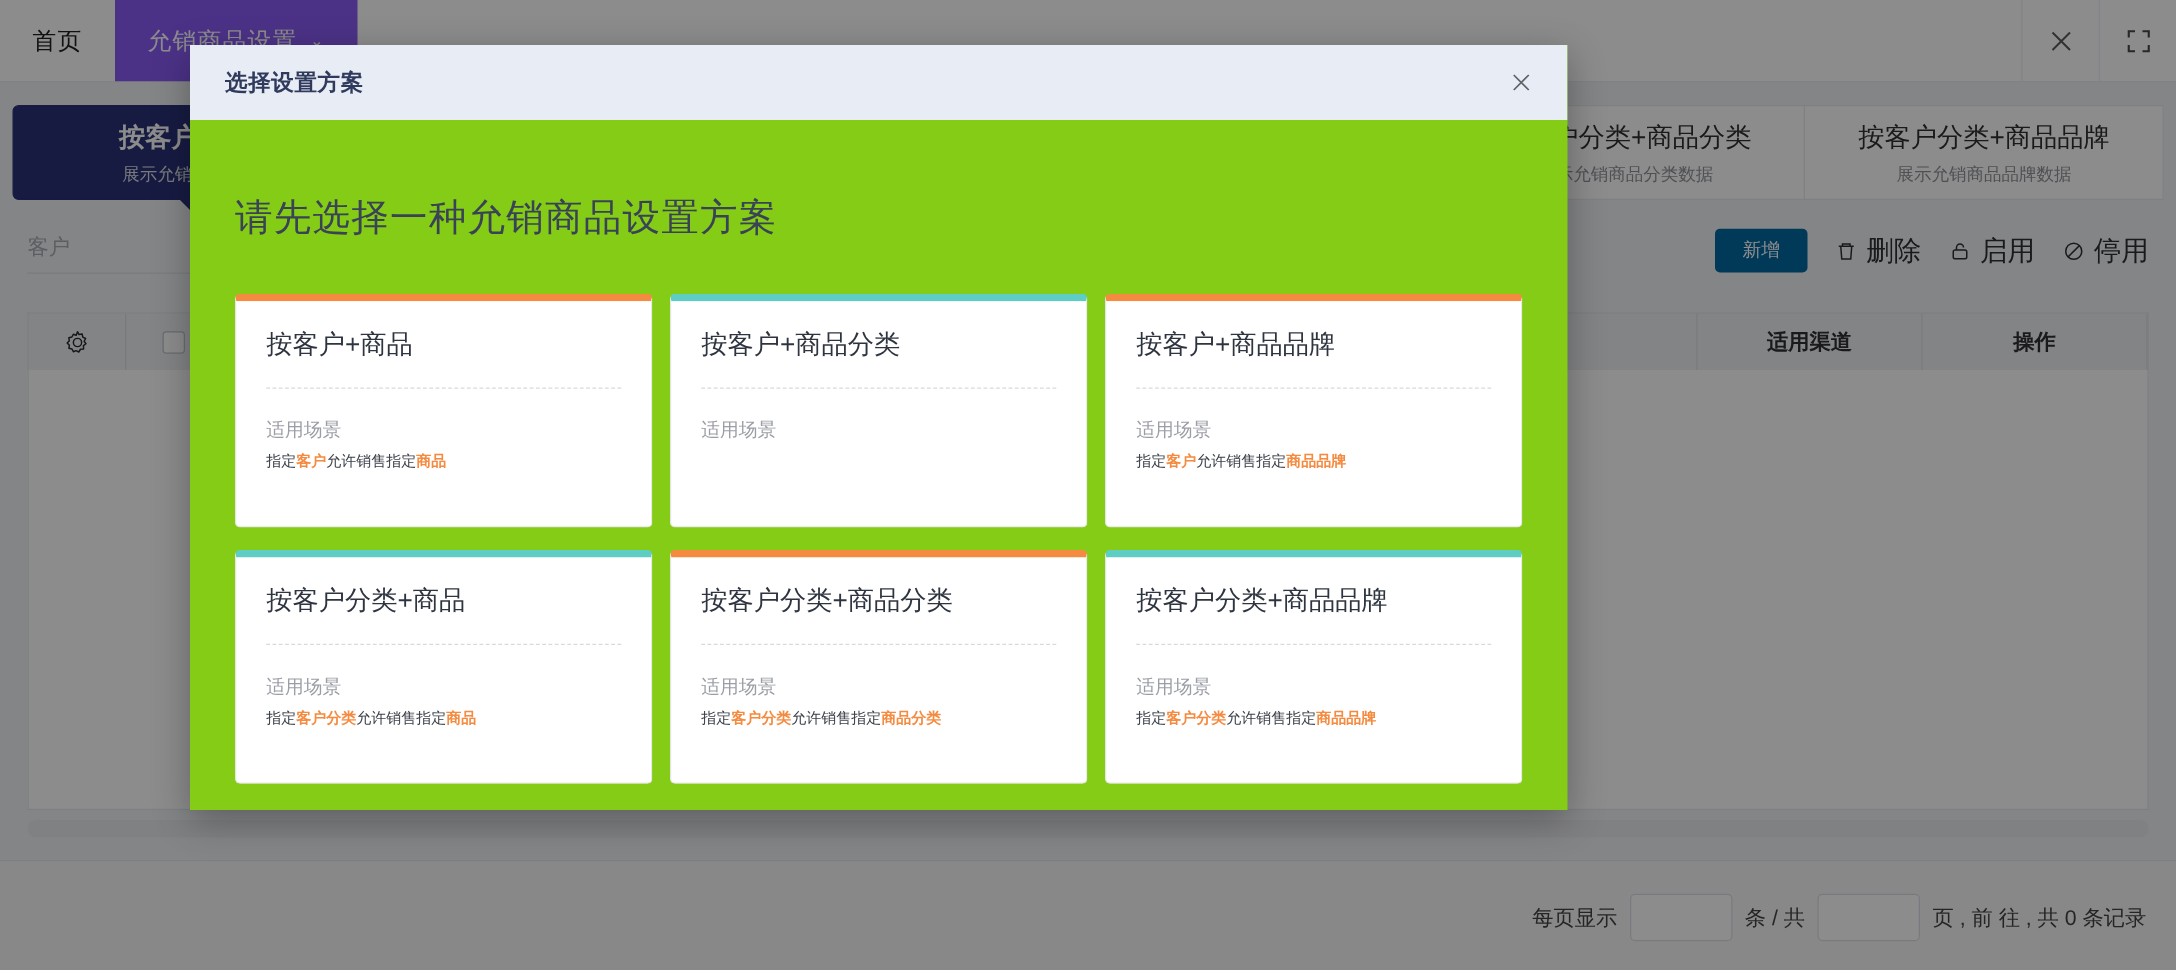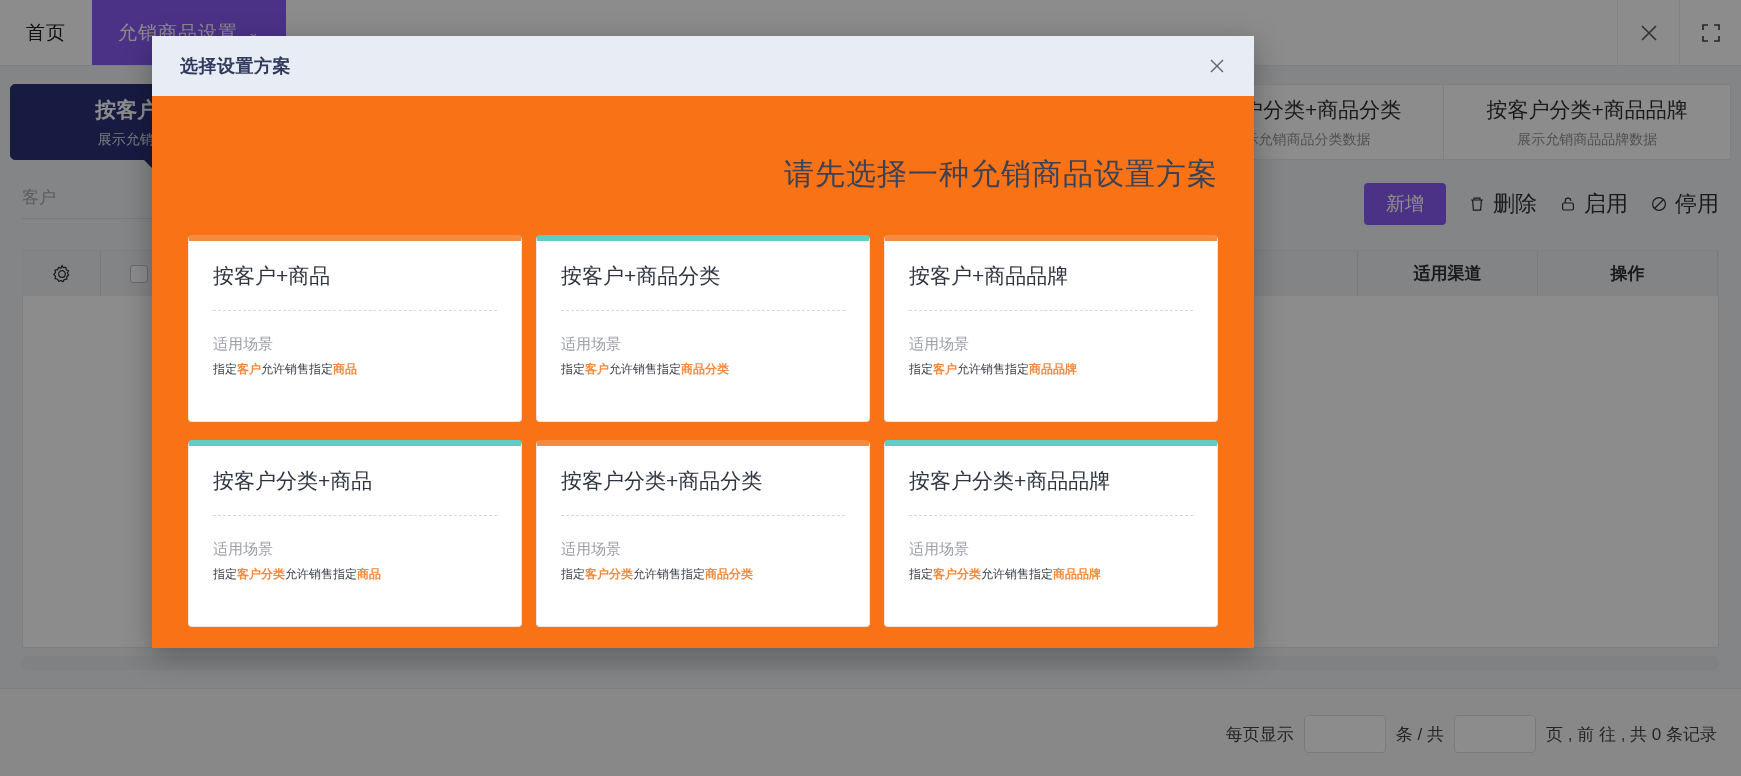--- a/index.html
+++ b/index.html
@@ -77,21 +77,21 @@
   .bg-searchbar {
     position: absolute; left: 22px; top: 186px; width: 270px;
     border-bottom: 1px solid #dcdfe6; padding-bottom: 9px;
     font-size: 17px; color: #a8abb2;
   }
   .bg-toolbar {
     position: absolute; right: 22px; top: 183px;
     display: flex; align-items: center; gap: 22px;
   }
   .tb-primary {
-    background: #8b5cf6; color: #fff; font-size: 19px;
+    background: #0369a1; color: #fff; font-size: 15px;
     padding: 8px 22px; border-radius: 4px; white-space: nowrap;
   }
   .tb-item {
     display: flex; align-items: center; gap: 7px;
     font-size: 22px; color: #303133; white-space: nowrap;
   }
   .tb-item svg { display: block; }
 
   
   .bg-tablehead {
@@ -138,21 +138,21 @@
   
   #dim {
     position: absolute; inset: 0;
     background: rgba(0,0,0,0.45);
   }
 
   
   #modal {
     position: absolute; left: 152px; top: 36px;
     width: 1102px; height: 612px;
-    background: #f97316;
+    background: #84cc16;
     box-shadow: 0 8px 28px rgba(0,0,0,.30);
     display: flex; flex-direction: column;
     overflow: hidden;
   }
   .modal-head {
     height: 60px; background: #e8ecf5;
     display: flex; align-items: center;
     padding: 0 24px 0 28px;
     position: relative;
     flex: 0 0 60px;
@@ -161,21 +161,21 @@
     font-size: 18px; font-weight: bold; color: #2f3a5c; letter-spacing: .5px;
   }
   .modal-close {
     position: absolute; right: 24px; top: 50%; transform: translateY(-50%);
     width: 26px; height: 26px; display: flex; align-items: center; justify-content: center;
     color: #606266; cursor: pointer;
   }
   .modal-body { flex: 1 1 auto; padding: 0 36px; overflow: hidden; }
 
   .modal-heading {
-    text-align: right;
+    text-align: left;
     font-size: 30px; color: #3a4256;
     padding-top: 58px; padding-bottom: 40px;
     letter-spacing: 1px;
   }
 
   .card-grid {
     display: grid;
     grid-template-columns: repeat(3, 1fr);
     column-gap: 14px;
     row-gap: 18px;
@@ -345,21 +345,20 @@
           <div class="opt-title">按客户+商品</div>
           <div class="opt-divider"></div>
           <div class="opt-scene-label">适用场景</div>
           <div class="opt-desc"><span>指定</span><b>客户</b><span>允许销售指定</span><b>商品</b></div>
         </div>
 
         <div class="opt-card" style="--accent: #5ecdc4;">
           <div class="opt-title">按客户+商品分类</div>
           <div class="opt-divider"></div>
           <div class="opt-scene-label">适用场景</div>
-          <div class="opt-desc"><span>指定</span><b>客户</b><span>允许销售指定</span><b>商品分类</b></div>
         </div>
 
         <div class="opt-card" style="--accent: #f58b40;">
           <div class="opt-title">按客户+商品品牌</div>
           <div class="opt-divider"></div>
           <div class="opt-scene-label">适用场景</div>
           <div class="opt-desc"><span>指定</span><b>客户</b><span>允许销售指定</span><b>商品品牌</b></div>
         </div>
 
         <div class="opt-card" style="--accent: #5ecdc4;">

